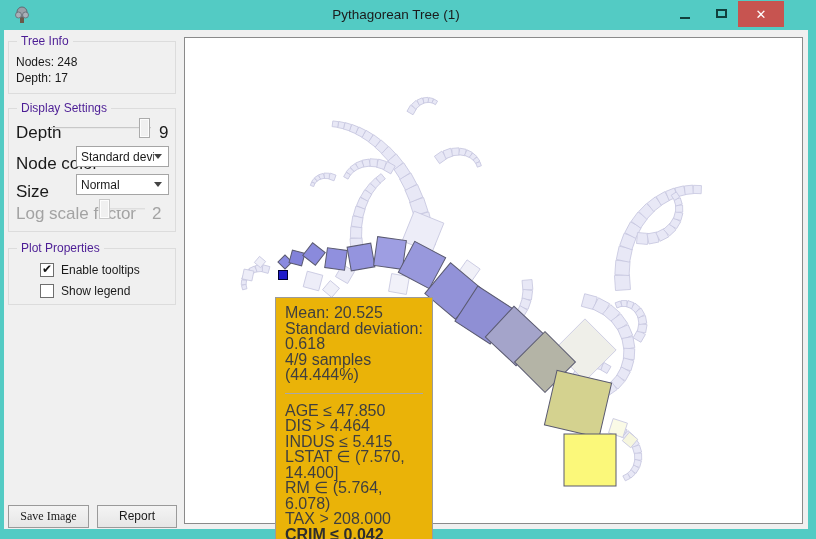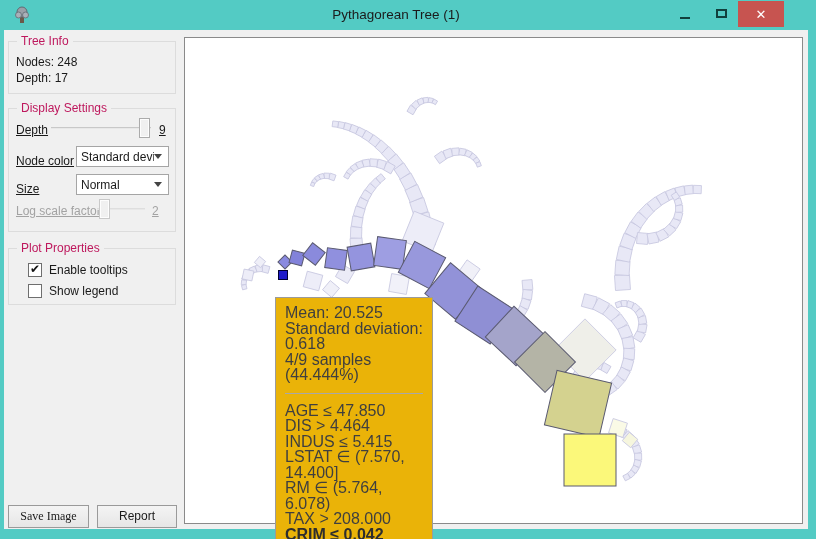--- a/index.html
+++ b/index.html
@@ -17,43 +17,43 @@
   .btn-close { right:8px; width:46px; height:26px; top:1px; background:#c75450; color:#fff; font-size:13px; }
   .glyph-min { width:10px; height:2px; background:#11403d; margin-top:8px; }
   .glyph-max { width:11px; height:9px; border:2px solid #11403d; background:transparent; }
 
   
   .app-body { position:absolute; left:4px; top:30px; width:804px; height:499px; background:#f0f0f0;
               font-size:12px; color:#1a1a1a; }
 
   
   .groupbox { position:absolute; left:4px; width:168px; border:1px solid #dcdcdc; background:#f0f0f0; }
-  .group-title { position:absolute; top:-8px; left:8px; background:#f0f0f0; padding:0 4px; font-size:12px; color:#be185d; }
+  .group-title { position:absolute; top:-8px; left:8px; background:#f0f0f0; padding:0 4px; font-size:12px; color:#4c1d95; }
   .gb-tree-info { top:11px; height:53px; }
   .gb-display { top:78px; height:124px; }
   .gb-plot { top:218px; height:57px; }
   .info-lines { position:absolute; left:7px; top:12px; line-height:16px; }
 
-  .row-label { position:absolute; left:7px; font-size:12px;text-decoration:underline; }
+  .row-label { position:absolute; left:7px; font-size:17px; }
   .disabled-text { color:#a3a3a3; }
 
   .slider { position:absolute; height:20px; }
   .slider .groove { position:absolute; left:0; right:0; top:9px; height:2px; background:#c8c8c8; border-bottom:1px solid #e8e8e8; }
   .slider .handle { position:absolute; top:0; width:11px; height:20px; background:#f0f0f0;
                     border:1px solid #ababab; box-shadow:inset 0 0 0 1px #fdfdfd; }
   .slider.disabled .groove { background:#dedede; }
   .slider.disabled .handle { border-color:#c9c9c9; }
 
   .combo { position:absolute; left:67px; width:93px; height:21px; background:#fff;
            border:1px solid #a5a5a5; display:flex; align-items:center; overflow:hidden; }
   .combo .combo-text { flex:1; padding-left:4px; white-space:nowrap; overflow:hidden; font-size:12px; }
   .combo .combo-arrow { width:0; height:0; border-left:4px solid transparent; border-right:4px solid transparent;
                         border-top:5px solid #444; margin-right:6px; flex:none; }
 
-  .checkrow { position:absolute; left:12px; display:flex; align-items:center; height:16px;padding-left:7px; }
+  .checkrow { position:absolute; left:24px; display:flex; align-items:center; height:16px;padding-left:7px; }
   .checkbox { width:14px; height:14px; background:#fff; border:1px solid #6e6e6e; margin-right:7px;
               display:flex; align-items:center; justify-content:center; font-size:12px; color:#111; }
   .checkbox::after { content:""; }
   .checkbox.on::after { content:"\2714"; margin-top:-2px; }
   .check-label { font-size:12px; }
 
   .push-btn { position:absolute; top:475px; height:23px; background:linear-gradient(#f4f4f4,#e6e6e6);
               border:1px solid #9a9a9a; font-size:12px; color:#1a1a1a; text-align:center; line-height:21px; }
   .btn-save { left:4px; width:81px;font-family:Liberation Serif, serif; }
   .btn-report { left:93px; width:80px; }

